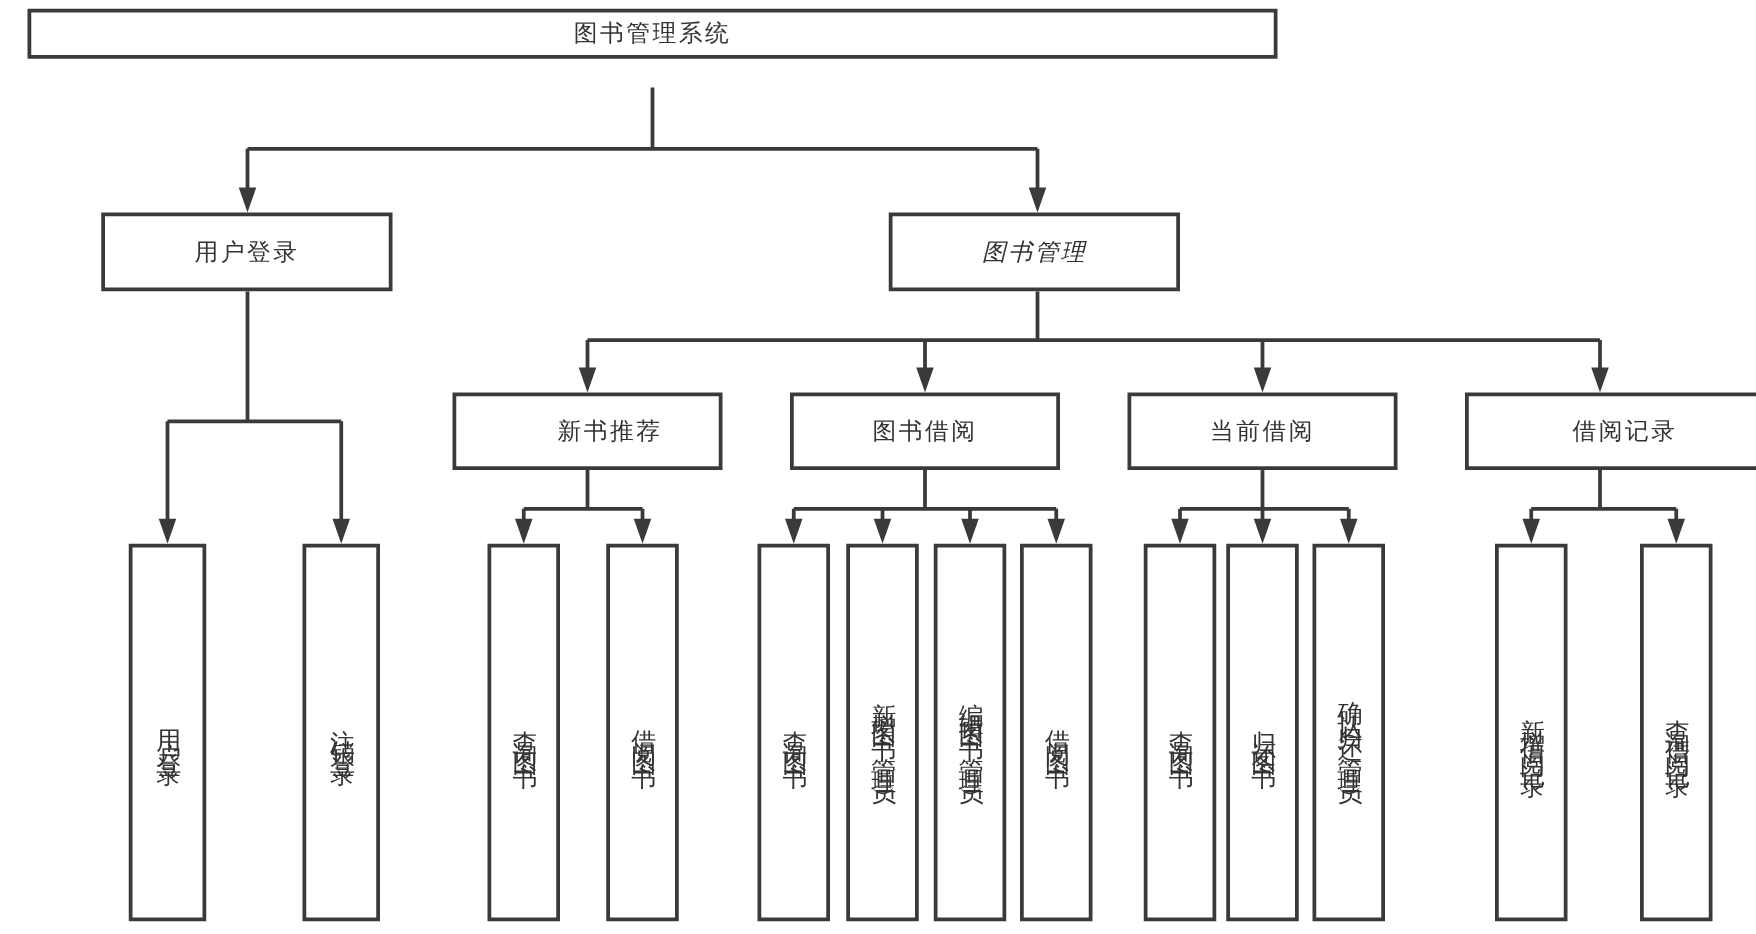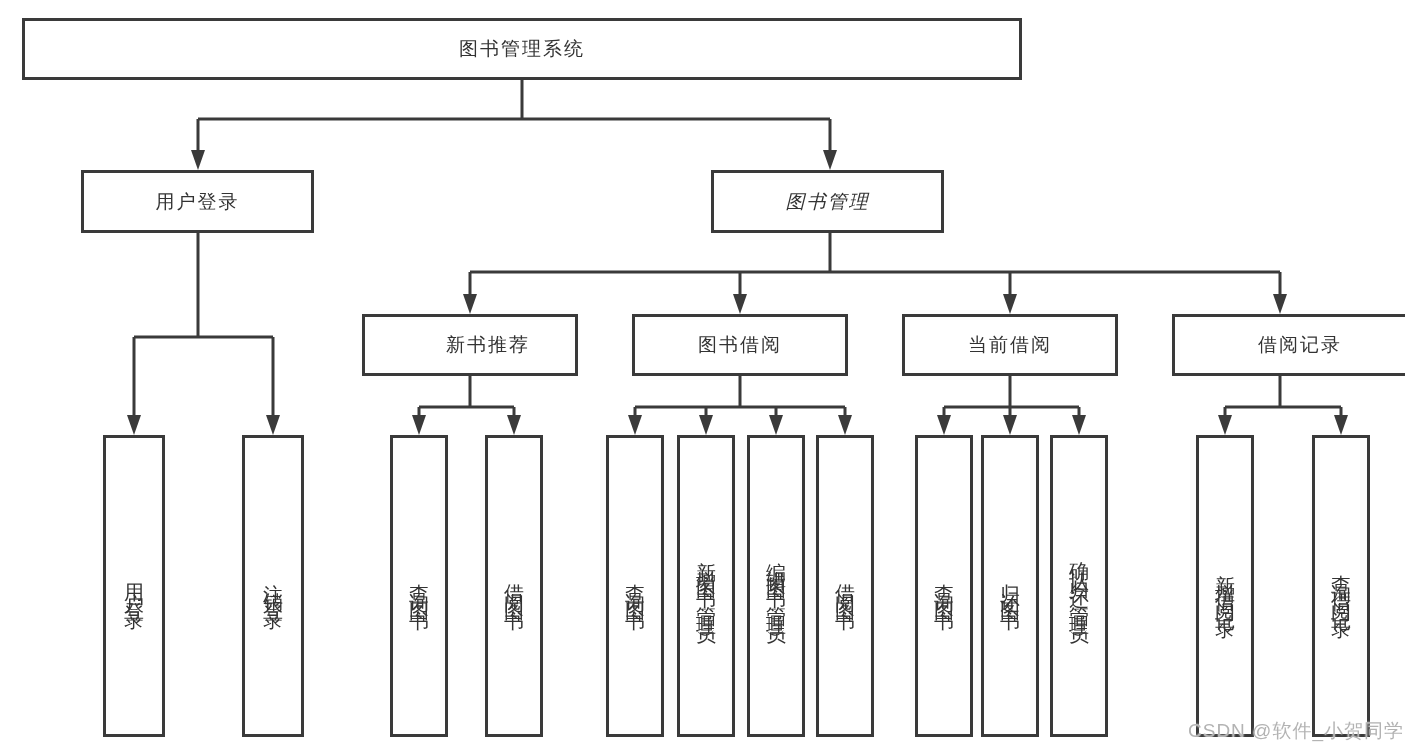--- a/index.html
+++ b/index.html
@@ -101,21 +101,21 @@
       <polygon points="769,415 783,415 776,435"></polygon>
       <polygon points="838,415 852,415 845,435"></polygon>
       <polygon points="937,415 951,415 944,435"></polygon>
       <polygon points="1003,415 1017,415 1010,435"></polygon>
       <polygon points="1072,415 1086,415 1079,435"></polygon>
       <polygon points="1218,415 1232,415 1225,435"></polygon>
       <polygon points="1334,415 1348,415 1341,435"></polygon>
     </g>
   </svg>
 
-  <div class="node" style="left:22px; top:18px; width:1000px; height:62px;align-items:center;">
+  <div class="node" style="left:22px; top:7px; width:1000px; height:40px;align-items:center;">
     <span class="hlabel">图书管理系统</span>
   </div>
 
   <div class="node" style="left:81px; top:170px; width:233px; height:63px;">
     <span class="hlabel">用户登录</span>
   </div>
   <div class="node" style="left:711px; top:170px; width:233px; height:63px;font-style:italic;">
     <span class="hlabel">图书管理</span>
   </div>
 
@@ -169,15 +169,14 @@
     <span class="vlabel">确认归还（管理员）</span>
   </div>
 
   <div class="node leaf" style="left:1196px; top:435px; width:58px; height:302px;">
     <span class="vlabel">新增借阅记录</span>
   </div>
   <div class="node leaf" style="left:1312px; top:435px; width:58px; height:302px;">
     <span class="vlabel">查询借阅记录</span>
   </div>
 
-  <div class="watermark">CSDN @软件_小贺同学</div>
 
 </div>
 
 </body></html>

